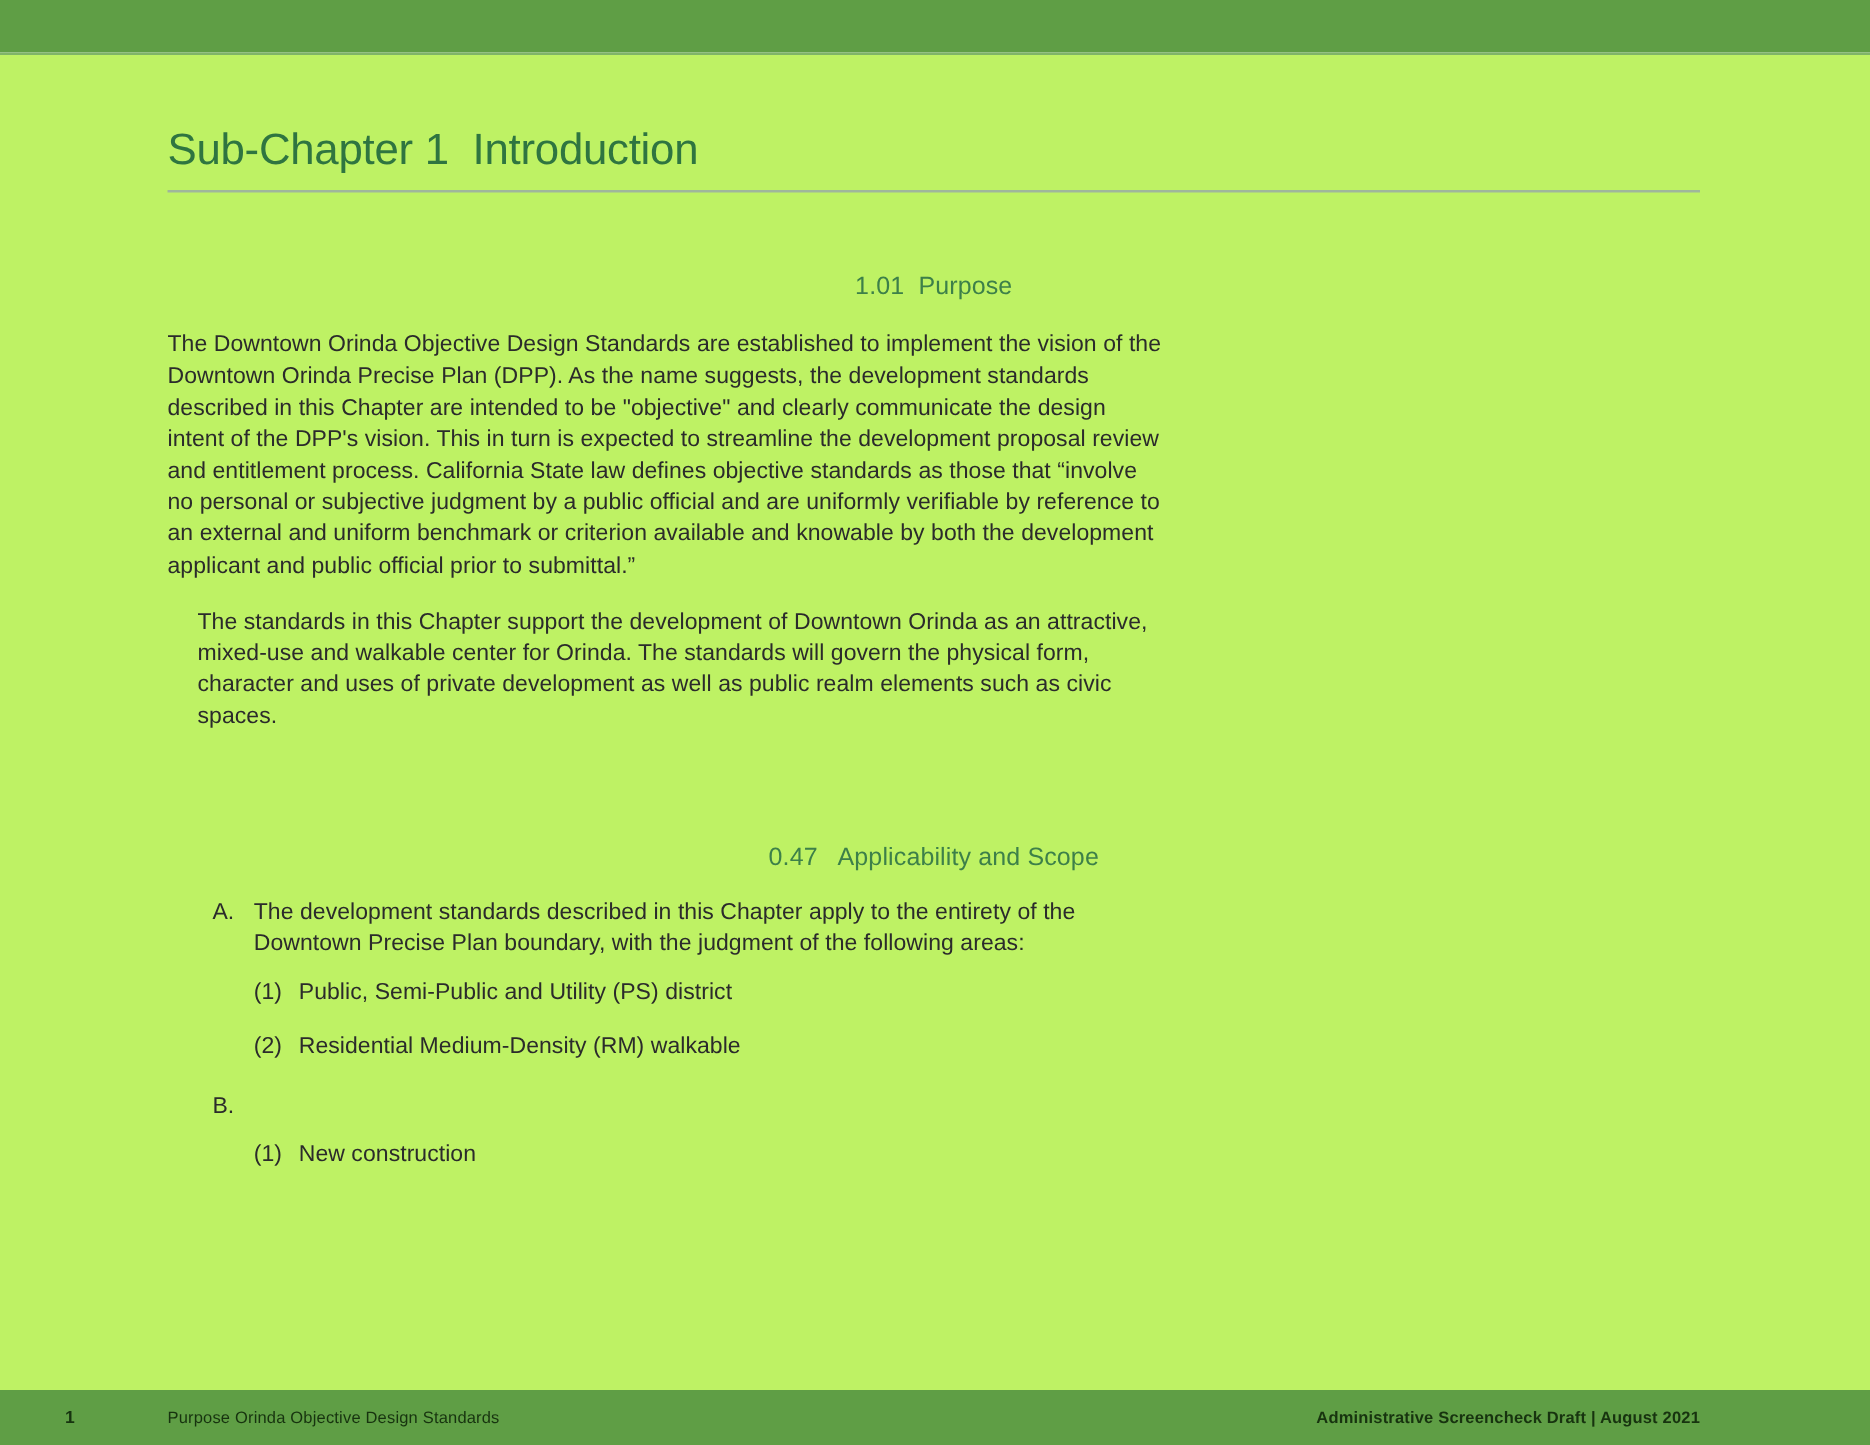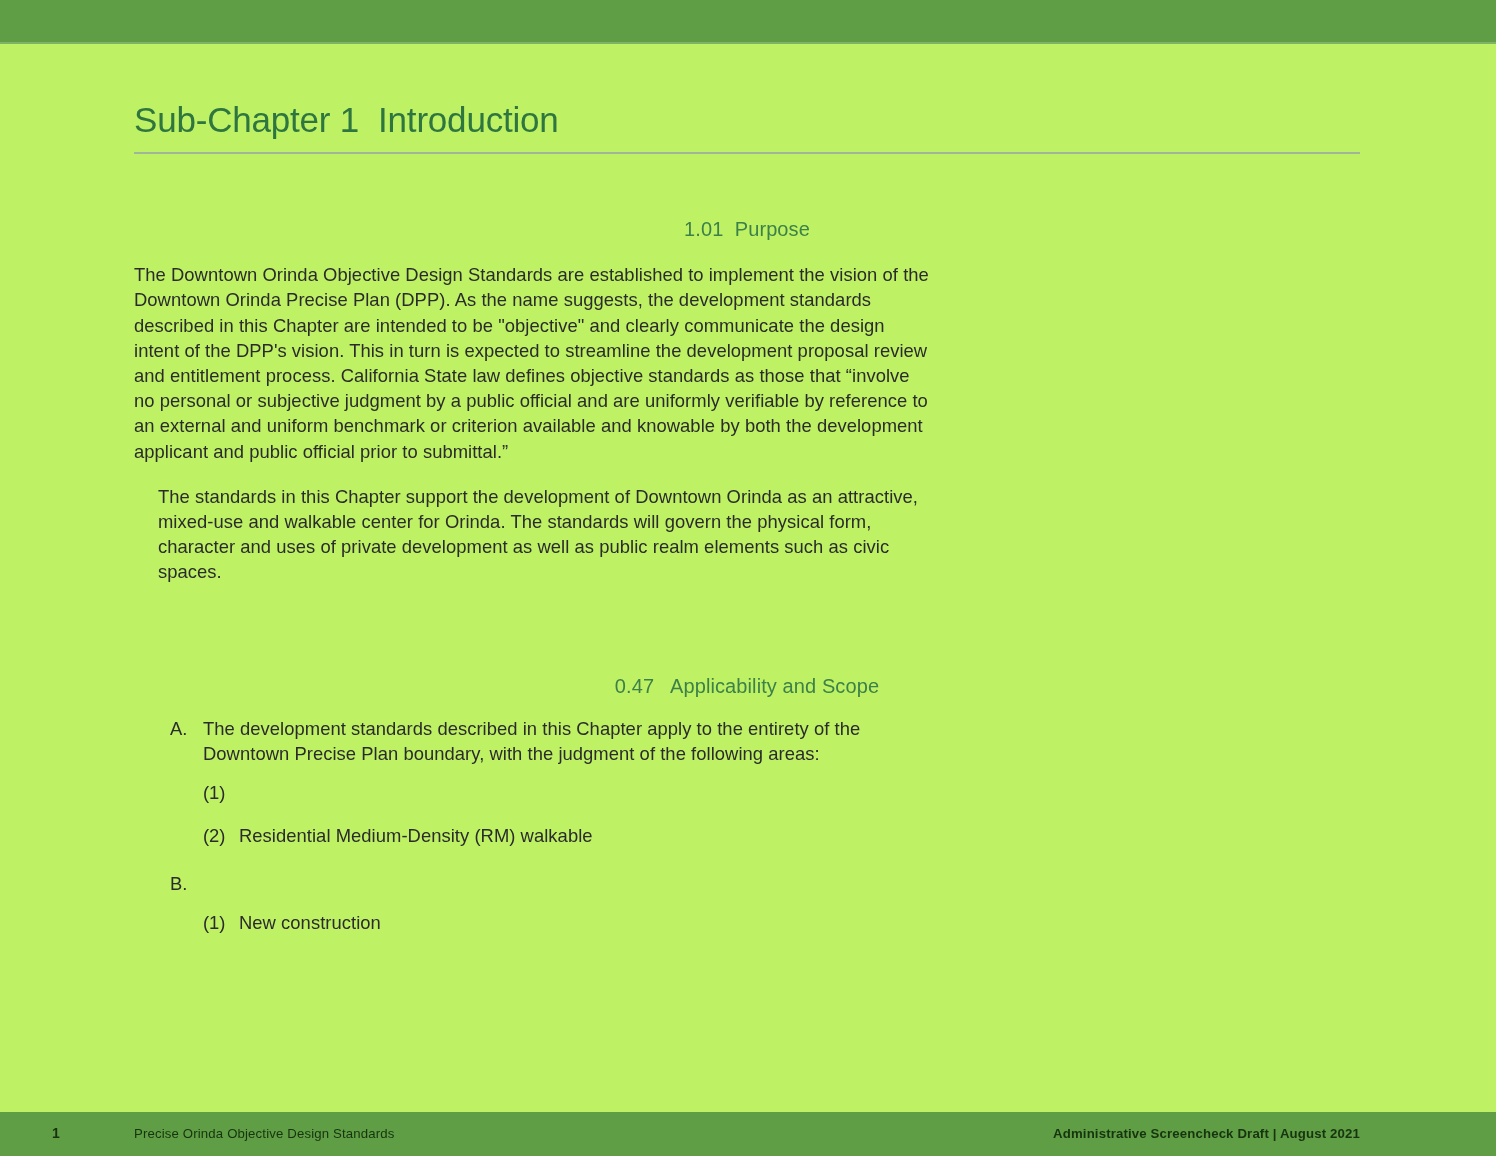--- a/index.html
+++ b/index.html
@@ -195,20 +195,21 @@
     <div class="list-level-a">
 
       <div class="li-a">
         <div class="marker-a">A.</div>
         <div class="li-a-text">The development standards described in this Chapter apply to the entirety of the Downtown Precise Plan boundary, with the judgment of the following areas:</div>
       </div>
 
       <div class="sublist">
         <div class="li-n">
           <div class="marker-n">(1)</div>
+          <div class="li-n-text">Public, Semi-Public and Utility (PS) district</div>
         </div>
         <div class="li-n">
           <div class="marker-n">(2)</div>
           <div class="li-n-text">Residential Medium-Density (RM) walkable</div>
         </div>
       </div>
 
       <div class="li-a" style="margin-top:22px;">
         <div class="marker-a">B.</div>
       </div>
@@ -219,15 +220,15 @@
           <div class="li-n-text">New construction</div>
         </div>
       </div>
 
     </div>
   </div>
 </div>
 
 <div class="footer-band">
   <div class="footer-page-num">1</div>
-  <div class="footer-left-text">Precise Orinda Objective Design Standards</div>
+  <div class="footer-left-text">Purpose Orinda Objective Design Standards</div>
   <div class="footer-right-text">Administrative Screencheck Draft | August 2021</div>
 </div>
 
 </body></html>

